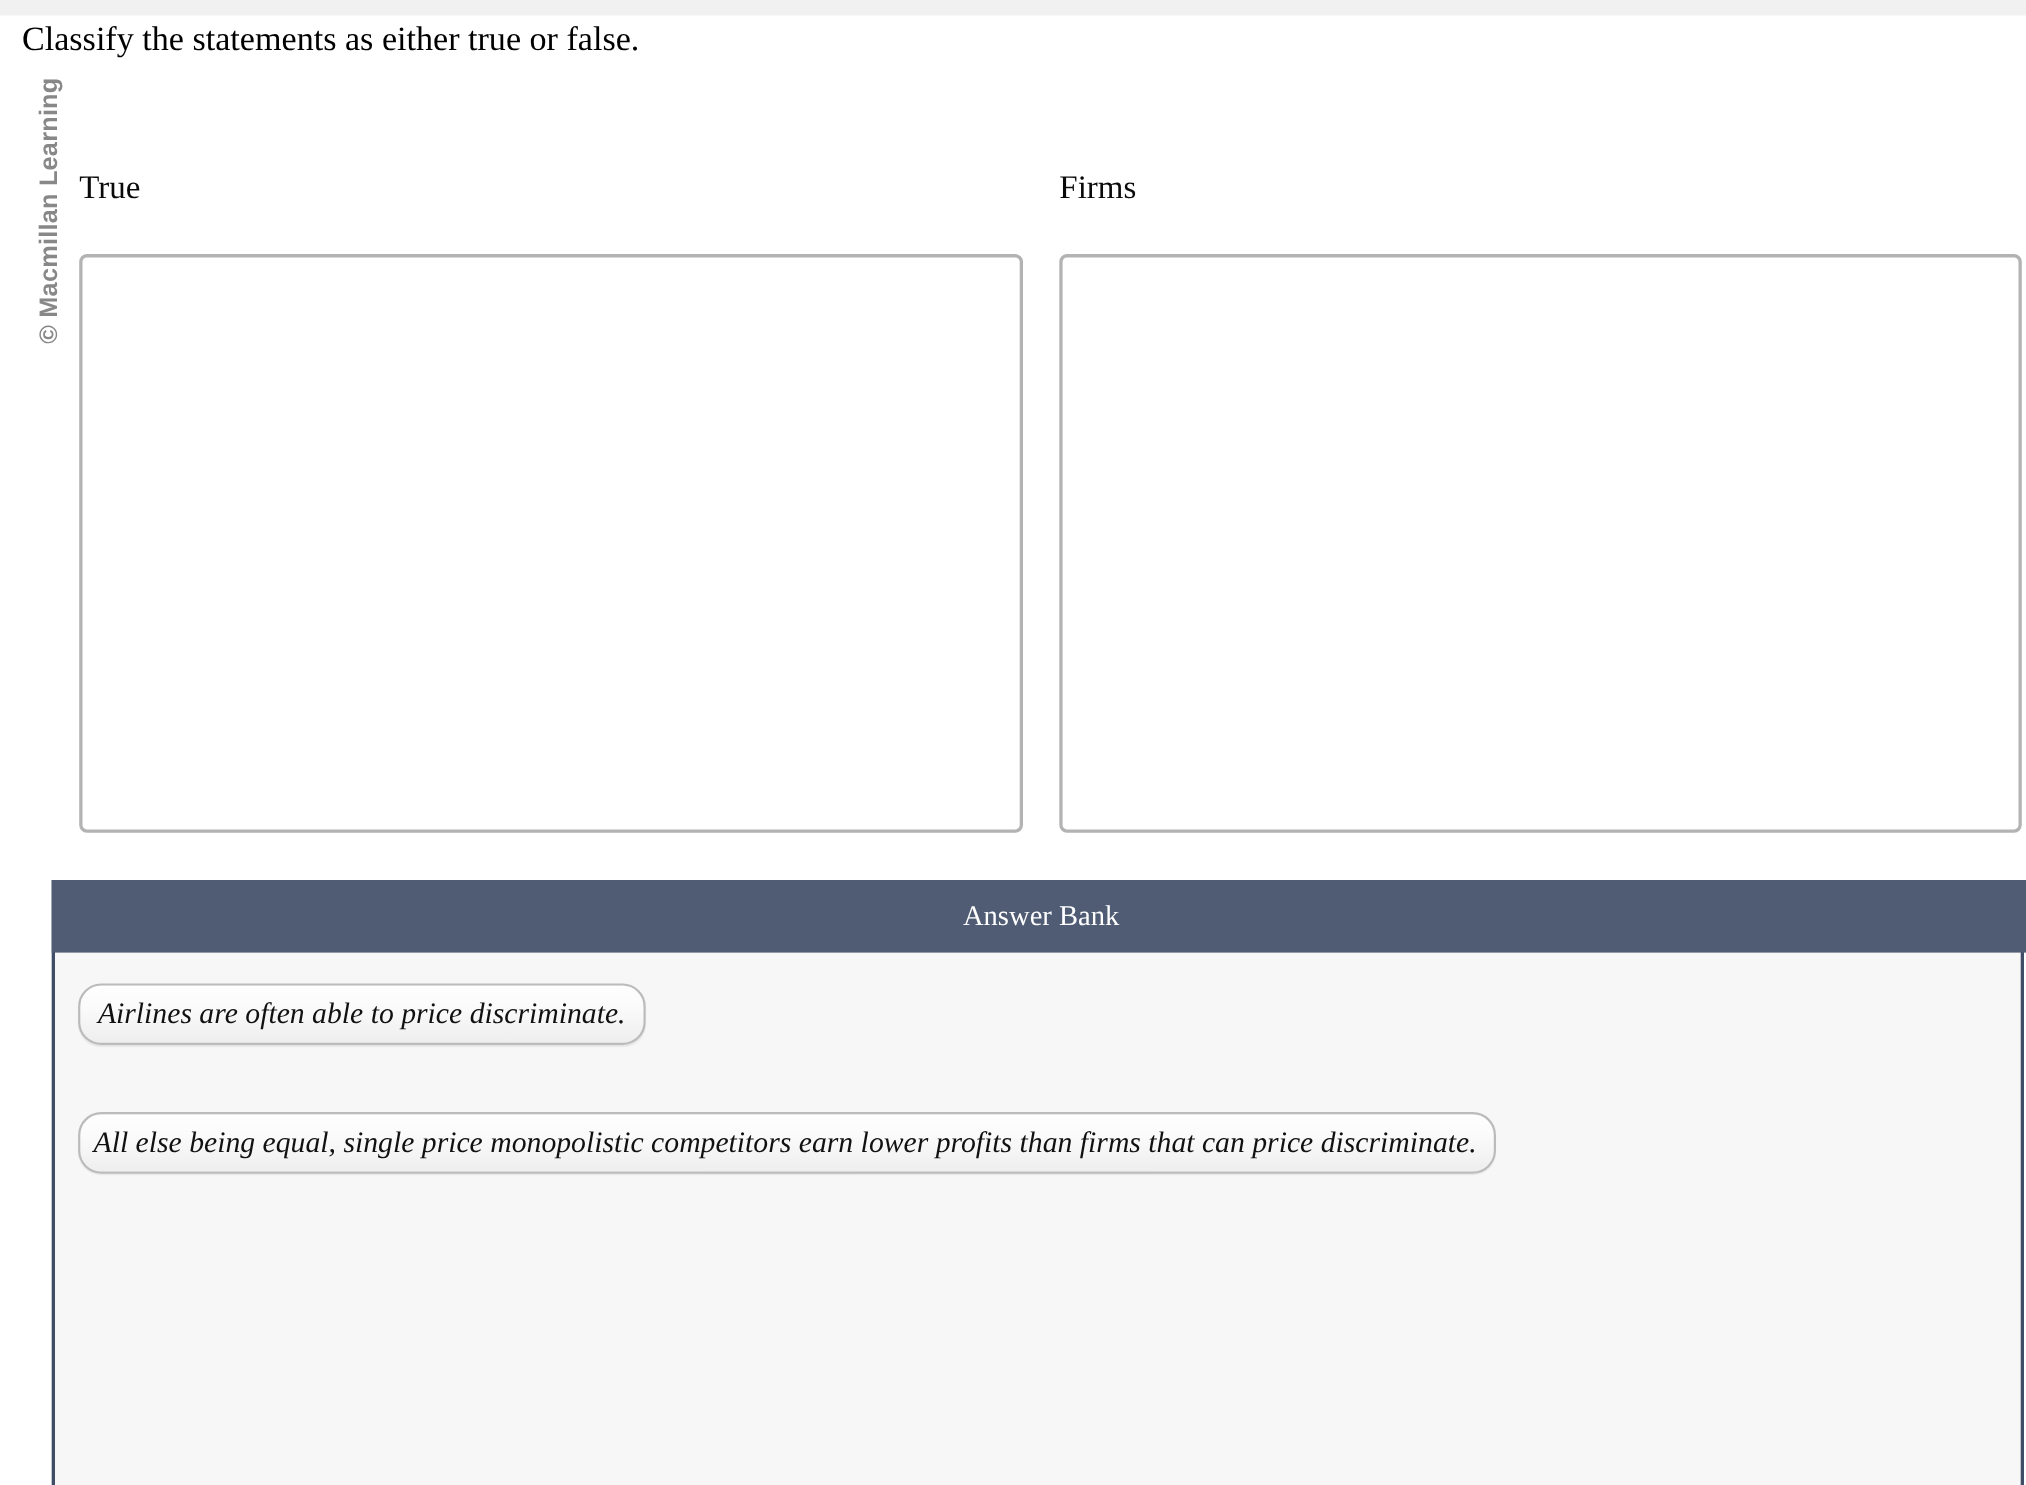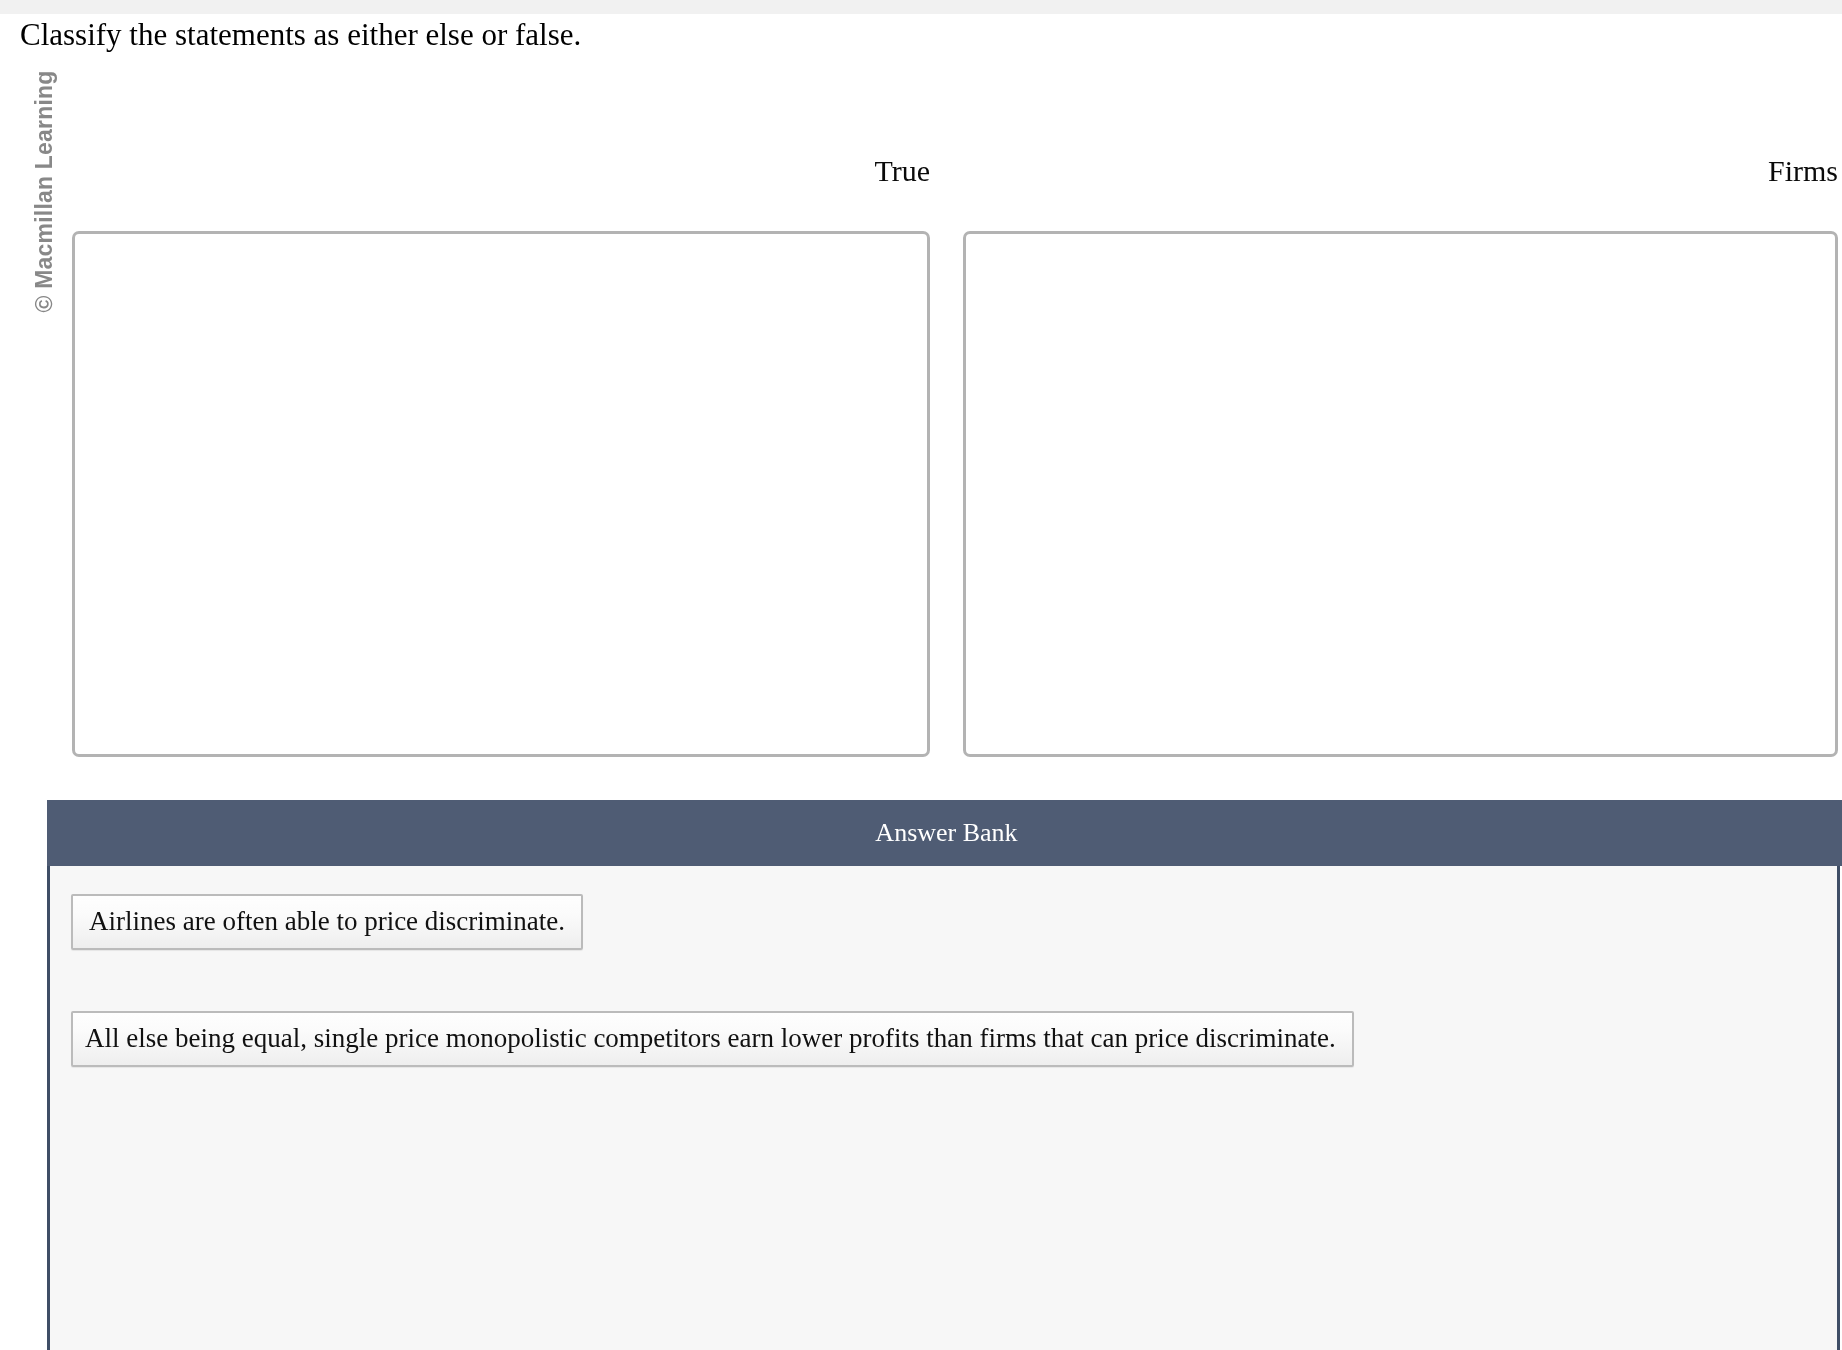--- a/index.html
+++ b/index.html
@@ -54,21 +54,21 @@
     color: #000000;
     white-space: nowrap;
   }
 
   
   .zone-label {
     position: absolute;
     font-size: 30px;
     line-height: 34px;
     color: #0a0a0a;
-    text-align: right;
+    text-align: left;
   }
   .zone-label.true  { left: 72px;  top: 154px; width: 858px; }
   .zone-label.false { left: 963px; top: 154px; width: 875px; }
 
   .dropzone {
     position: absolute;
     top: 231px;
     height: 526px;
     background: #ffffff;
     border: 3px solid #b3b3b3;
@@ -112,41 +112,42 @@
   .chip {
     display: inline-block;
     max-width: 1740px;
     margin: 0 0 60px 0;
     padding: 9px 16px 11px 16px;
     font-size: 27px;
     line-height: 32px;
     color: #111111;
     background: linear-gradient(180deg, #fefefe 0%, #fbfbfb 35%, #eeeeee 100%);
     border: 2px solid #bbbbbb;
-    border-radius: 2px;
+    border-radius: 21px;
     box-shadow: 0 1px 1px rgba(0,0,0,0.07);
     white-space: nowrap;
     cursor: move;
+    font-style: italic;
   }
   .chip-row { display: block; }
   .chip-row:nth-child(1) .chip { margin-bottom: 61px; }
   .chip-row:nth-child(2) .chip { margin-bottom: 61px; padding-left: 12px; }
   .chip-row:nth-child(3) .chip { margin-bottom: 61px; }
   .chip-row:nth-child(4) .chip { margin-bottom: 0; }
 </style>
 </head>
 <body>
 
 <div id="page">
 
   <div class="top-strip"></div>
 
   <div class="watermark">© Macmillan Learning</div>
 
-  <div class="prompt">Classify the statements as either else or false.</div>
+  <div class="prompt">Classify the statements as either true or false.</div>
 
   <div class="zone-label true">True</div>
   <div class="dropzone true"></div>
 
   <div class="zone-label false">Firms</div>
   <div class="dropzone false"></div>
 
   <div class="answer-bank">
     <div class="answer-bank-header">Answer Bank</div>
     <div class="answer-bank-body">

